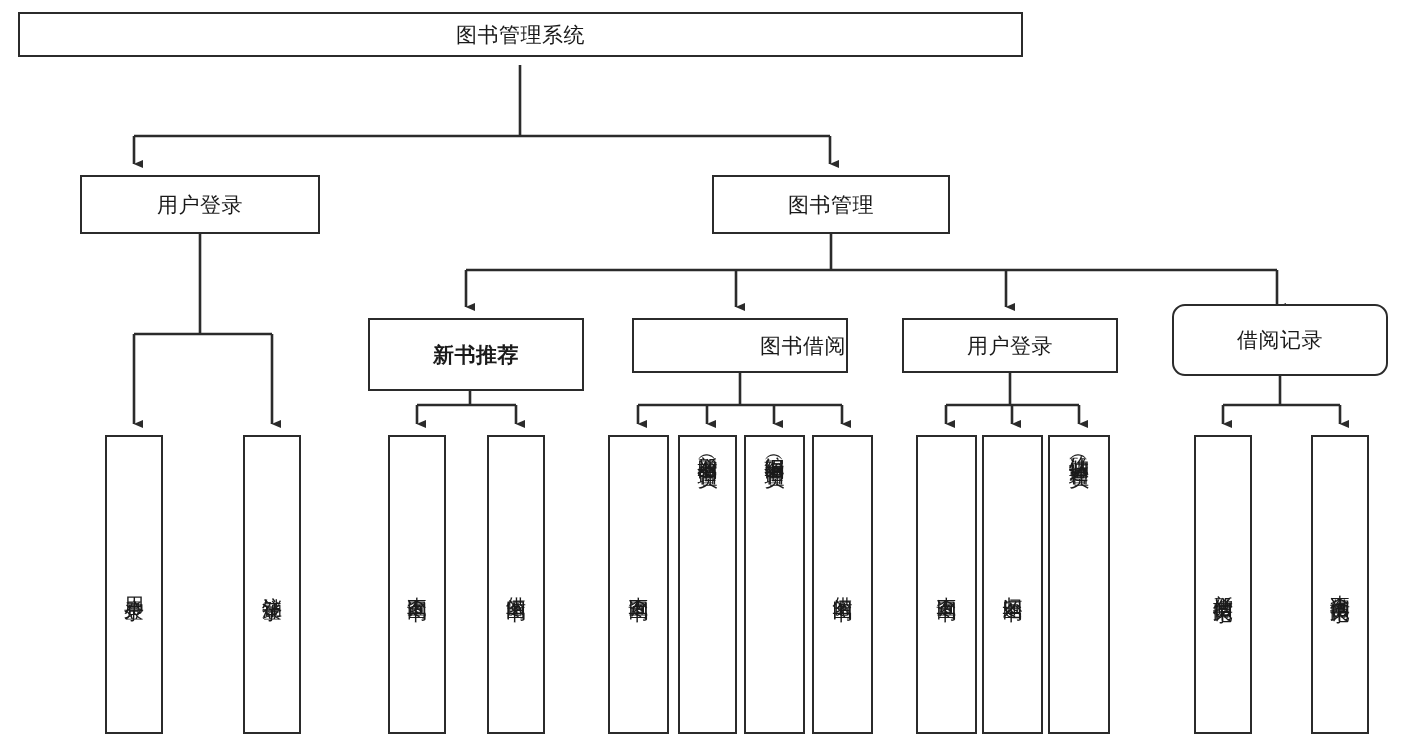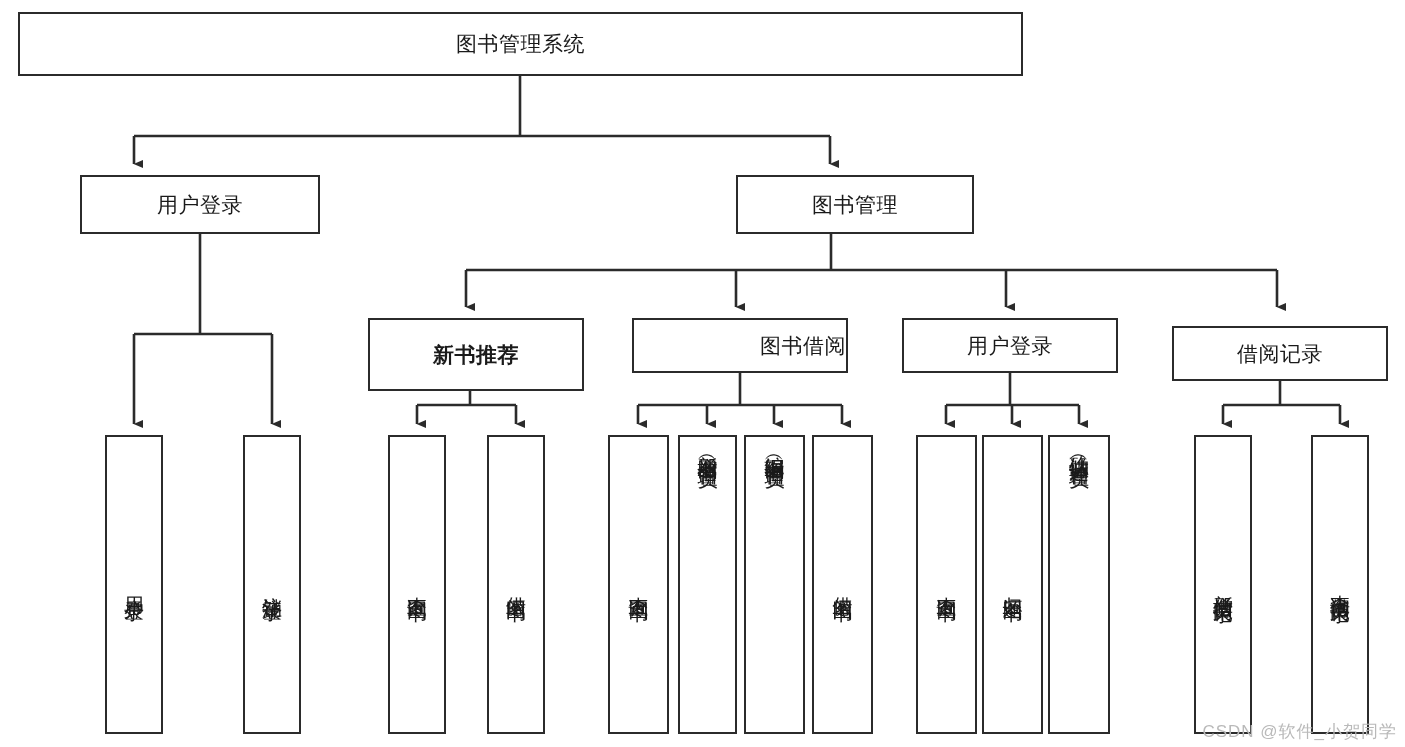--- a/index.html
+++ b/index.html
@@ -107,39 +107,39 @@
         <path d="M1012,405 L1012,424" marker-end="url(#arrowhead)"></path>
         <path d="M1079,405 L1079,424" marker-end="url(#arrowhead)"></path>
         <path d="M1280,373 L1280,405"></path>
         <path d="M1223,405 L1340,405"></path>
         <path d="M1223,405 L1223,424" marker-end="url(#arrowhead)"></path>
         <path d="M1340,405 L1340,424" marker-end="url(#arrowhead)"></path>
       </g>
   </svg>
 
   <div id="nodes-layer">
-      <div class="node horiz" style="left: 18px; top: 12px; width: 1005px; height: 64px;">
+      <div class="node horiz" style="left: 18px; top: 12px; width: 1005px; height: 45px;">
         <span class="htext">图书管理系统</span>
       </div>
       <div class="node horiz" style="left: 80px; top: 175px; width: 240px; height: 59px;">
         <span class="htext">用户登录</span>
       </div>
-      <div class="node horiz" style="left: 712px; top: 175px; width: 238px; height: 59px; margin-left: 24px;">
+      <div class="node horiz" style="left: 712px; top: 175px; width: 238px; height: 59px;">
         <span class="htext">图书管理</span>
       </div>
       <div class="node horiz" style="left: 368px; top: 318px; width: 216px; height: 73px; font-weight: bold;">
         <span class="htext">新书推荐</span>
       </div>
       <div class="node horiz" style="left: 632px; top: 318px; width: 216px; height: 55px; justify-content: flex-end;">
         <span class="htext">图书借阅</span>
       </div>
       <div class="node horiz" style="left: 902px; top: 318px; width: 216px; height: 55px;">
         <span class="htext">用户登录</span>
       </div>
-      <div class="node horiz" style="left: 1172px; top: 326px; width: 216px; height: 55px;">
+      <div class="node horiz" style="left: 1172px; top: 304px; width: 216px; height: 72px; border-radius: 13px;">
         <span class="htext">借阅记录</span>
       </div>
       <div class="node vert" style="left: 105px; top: 435px; width: 58px; height: 299px;">
         <span class="vtext">用户登录</span>
       </div>
       <div class="node vert" style="left: 243px; top: 435px; width: 58px; height: 299px;">
         <span class="vtext">注销登录</span>
       </div>
       <div class="node vert" style="left: 388px; top: 435px; width: 58px; height: 299px;">
         <span class="vtext">查询图书</span>
@@ -169,14 +169,13 @@
         <span class="vtext">确认归还（管理员）</span>
       </div>
       <div class="node vert" style="left: 1194px; top: 435px; width: 58px; height: 299px;">
         <span class="vtext">新增借阅记录</span>
       </div>
       <div class="node vert" style="left: 1311px; top: 435px; width: 58px; height: 299px;">
         <span class="vtext">查询借阅记录</span>
       </div>
     </div>
 
-  <div id="watermark">CSDN @软件_小贺同学</div>
 </div>
 
 </body></html>

